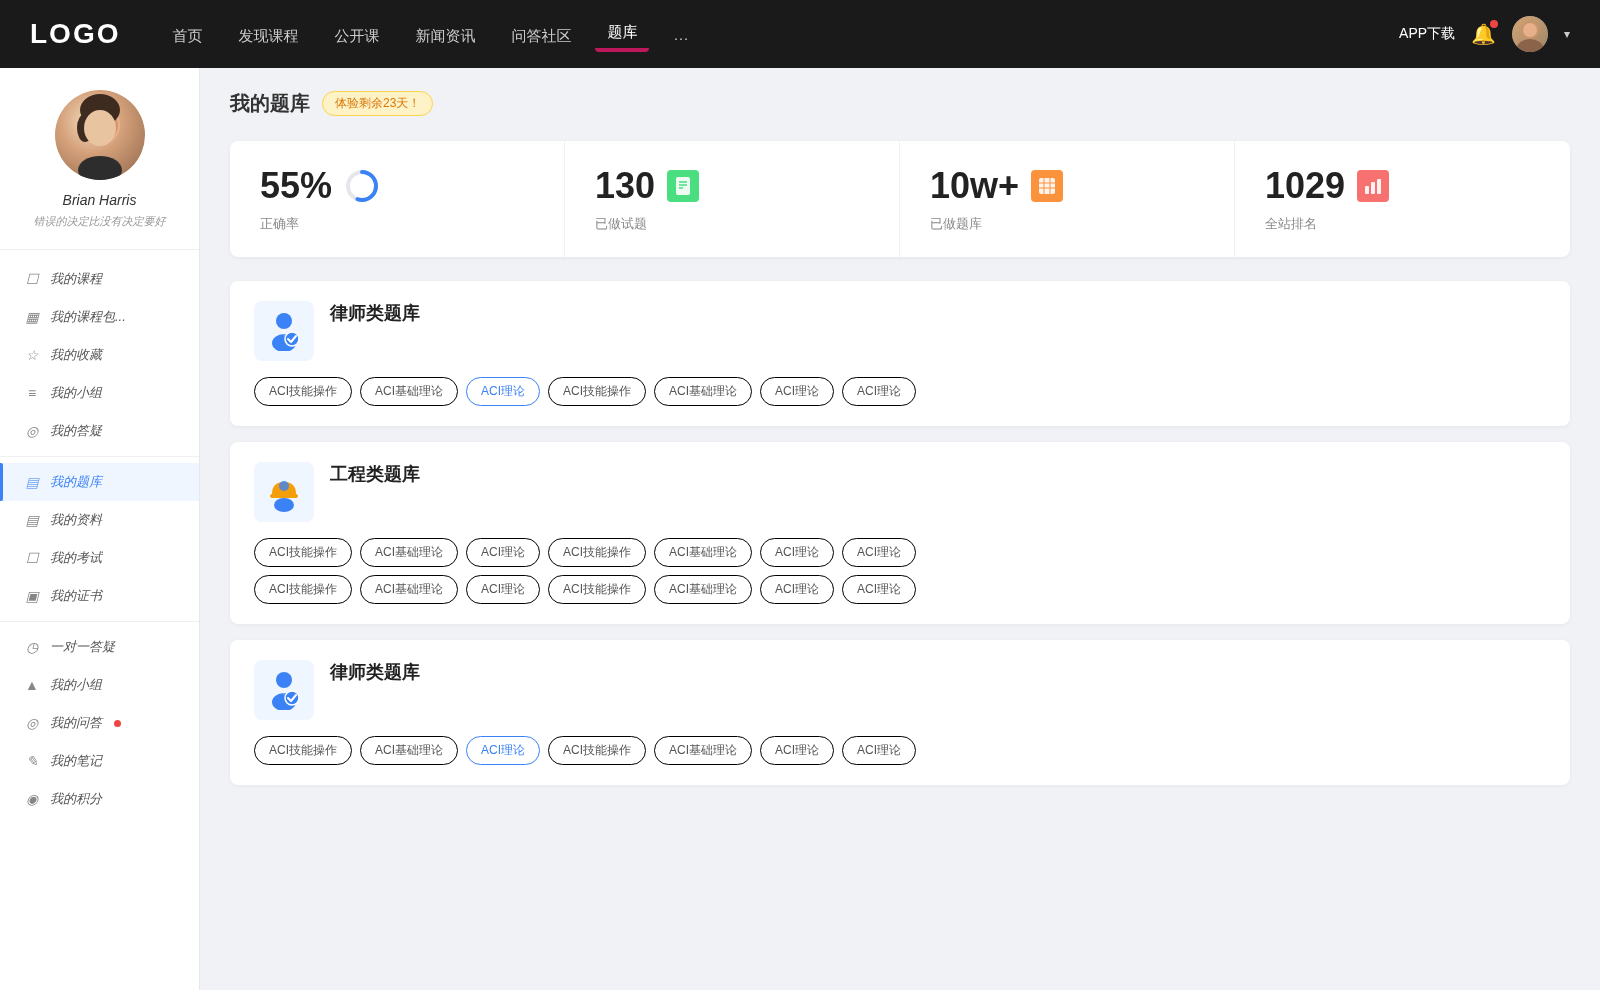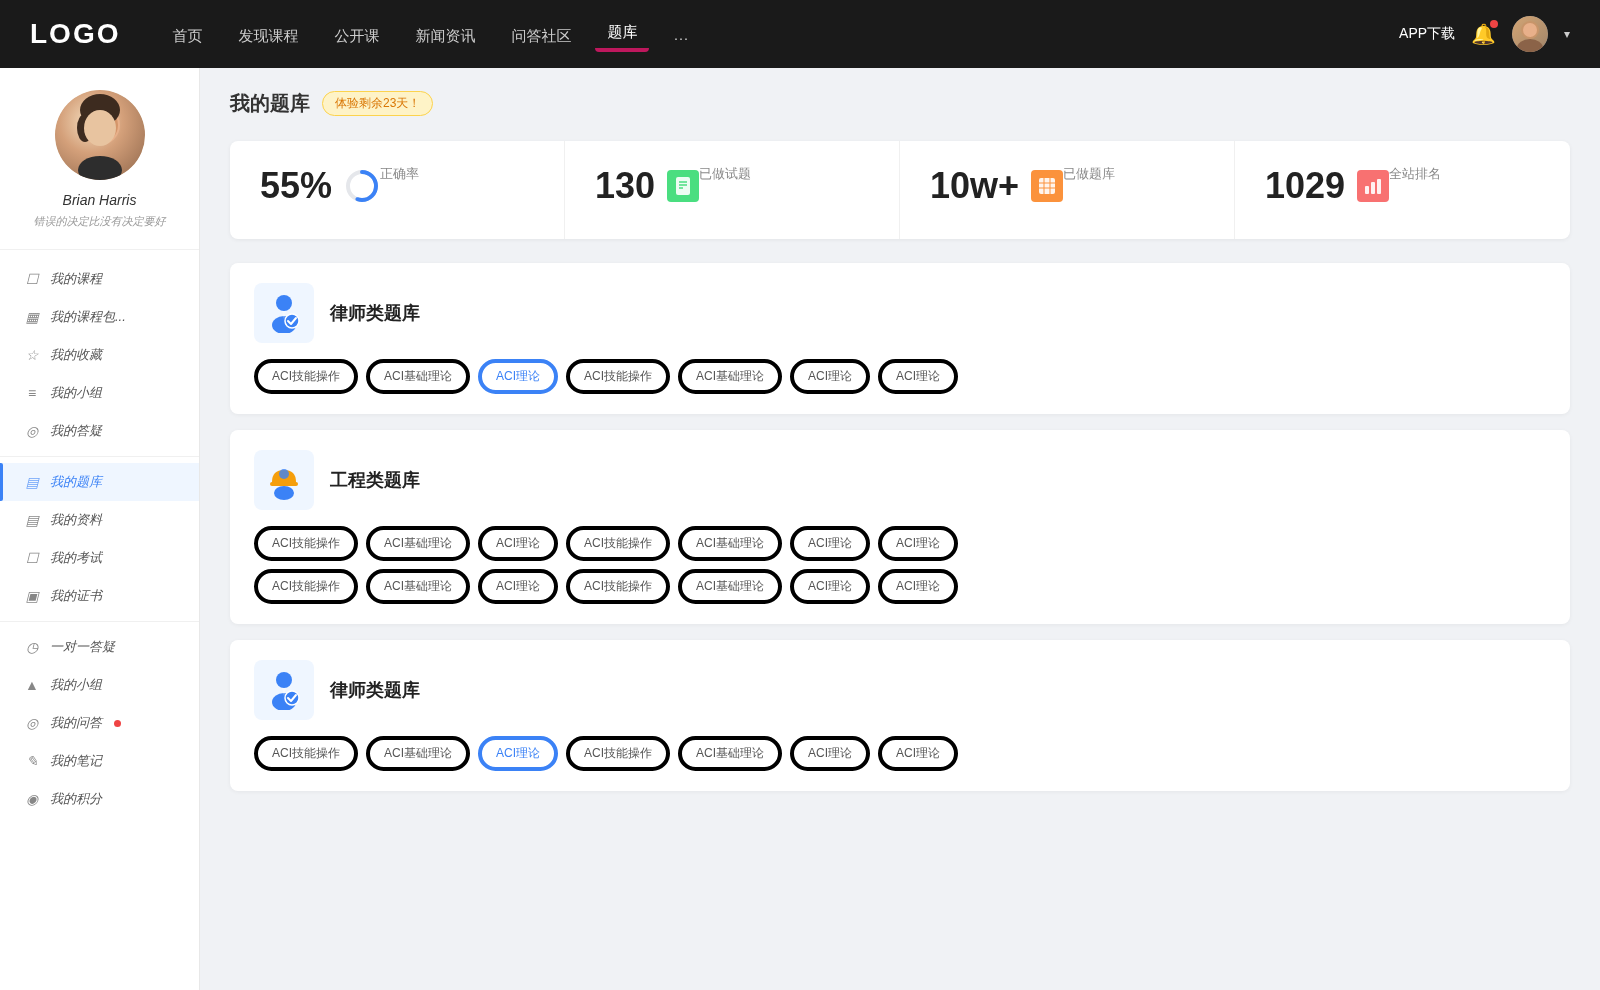--- a/index.html
+++ b/index.html
@@ -188,21 +188,21 @@
       background: #fff;
       border-radius: 8px;
       margin-bottom: 24px;
       overflow: hidden;
       box-shadow: 0 1px 4px rgba(0,0,0,0.06);
     }
     .stat-card {
       padding: 24px 30px;
       border-right: 1px solid #f0f0f0;
       display: flex;
-      flex-direction: row;
+      flex-direction: column;
     }
     .stat-card:last-child { border-right: none; }
     .stat-top {
       display: flex;
       align-items: center;
       gap: 12px;
       margin-bottom: 8px;
     }
     .stat-value {
       font-size: 36px;
@@ -260,21 +260,21 @@
     
     .bank-card {
       background: #fff;
       border-radius: 8px;
       margin-bottom: 16px;
       padding: 20px 24px;
       box-shadow: 0 1px 4px rgba(0,0,0,0.05);
     }
     .bank-card-header {
       display: flex;
-      align-items: center;
+      align-items: flex-start;
       gap: 16px;
       margin-bottom: 16px;
     }
     .bank-icon {
       width: 60px; height: 60px;
       border-radius: 8px;
       background: #eff6ff;
       display: flex; align-items: center; justify-content: center;
       flex-shrink: 0;
     }
@@ -286,21 +286,21 @@
       font-weight: 600;
       color: #222;
     }
     .bank-tags {
       display: flex;
       flex-wrap: wrap;
       gap: 8px;
     }
     .tag {
       padding: 5px 14px;
-      border: 4px solid #000000;
+      border: 1px solid #000000;
       border-radius: 20px;
       font-size: 12px;
       color: #555;
       cursor: pointer;
       background: #fff;
     }
     .tag.active {
       border-color: #3b82f6;
       color: #3b82f6;
       background: #fff;

